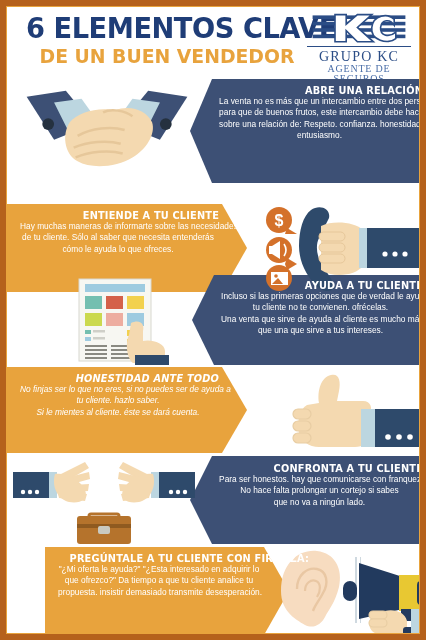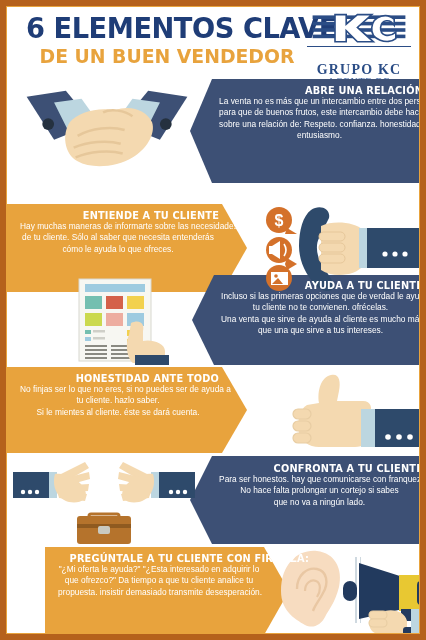--- a/index.html
+++ b/index.html
@@ -36,23 +36,23 @@
   .title-sub{
     font-family:"DejaVu Sans",sans-serif;
     font-weight:bold;font-size:20px;line-height:24px;
     color:#e8a33d;letter-spacing:0px;
     transform:scaleX(0.94);transform-origin:center;
     white-space:nowrap;margin-top:1px;
   }
   .logo{position:absolute;right:8px;top:6px;width:104px;text-align:center;}
   .logo-mark{height:32px;display:block;margin:0 auto;}
   .logo-name{
-    font-family:"Liberation Serif",serif;font-weight:bold;
+    font-family:"Liberation Serif",serif;font-weight:normal;
     font-size:14px;color:#2b4d86;letter-spacing:1.2px;line-height:15px;
-    border-top:1.5px solid #2b4d86;padding-top:15px;margin-top:1px;
+    border-top:1.5px solid #2b4d86;padding-top:2px;margin-top:1px;
   }
   .logo-tag{
     font-family:"Liberation Serif",serif;
     font-size:10px;color:#4a6ea8;letter-spacing:0.8px;line-height:10px;
   }
 
   
   .section{position:absolute;left:0;width:100%;}
 
   .panel{position:absolute;top:0;height:100%;box-sizing:border-box;}
@@ -230,21 +230,21 @@
         </div>
       </div>
     </div>
   </div>
 
   <div class="section" style="top:360px;height:86px;">
     <div class="panel orange left-arrow" style="left:0;width:240px;background:transparent;">
       <svg class="svgfill" viewBox="0 0 240 86" preserveAspectRatio="none">
         <polygon points="0,0 215,0 240,43 215,86 0,86" fill="#e8a33d"></polygon>
       </svg>
-      <div class="panel-text" style="padding-right:28px;">
+      <div class="panel-text" style="padding-right:28px;font-style:italic;">
         <div class="heading" style="text-align:right;transform-origin:right center;">HONESTIDAD ANTE TODO</div>
         <div class="body">
           <div>No finjas ser lo que no eres, si no puedes ser de ayuda a</div>
           <div>tu cliente. hazlo saber.</div>
           <div>Si le mientes al cliente. éste se dará cuenta.</div>
         </div>
       </div>
     </div>
     <svg class="art" style="right:0px;top:0px;width:146px;height:86px;" viewBox="0 0 146 86">
       <path d="M46 36 C44 24, 48 10, 58 8 C66 6, 68 14, 66 24 L64 34 L90 34 C98 34, 100 42, 96 46 L96 68 C96 76, 90 80, 82 80 L46 80 C36 80, 28 74, 26 66 C24 56, 26 42, 34 38 Z" fill="#f4d9b0"></path>

